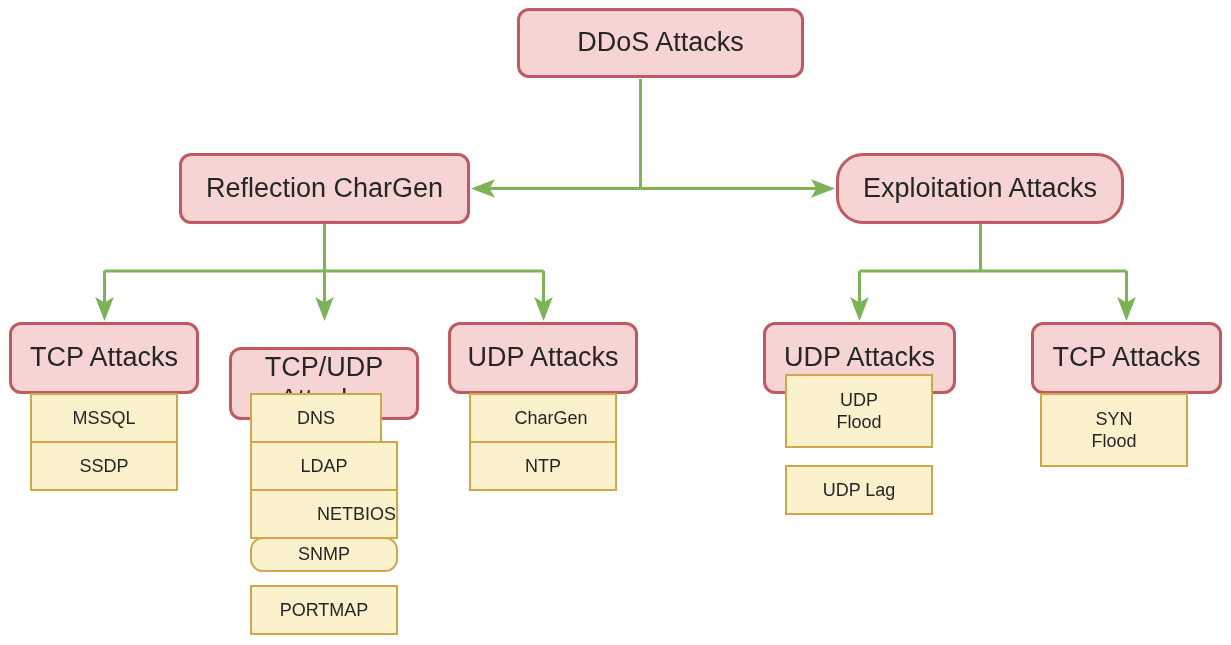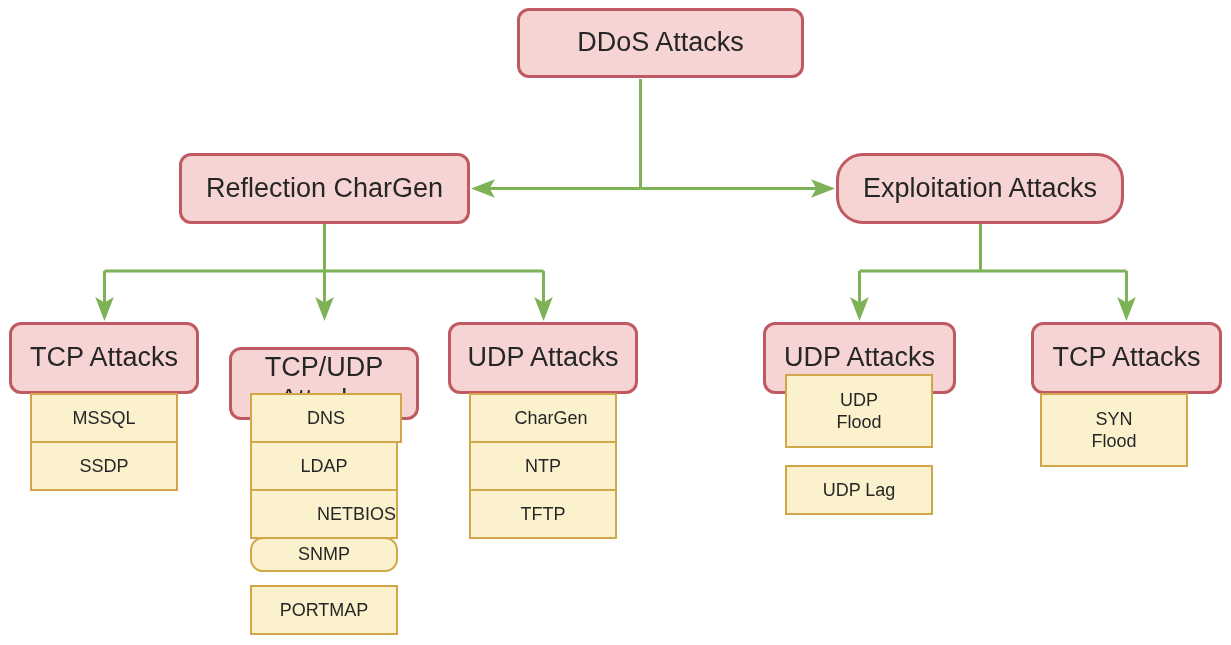--- a/index.html
+++ b/index.html
@@ -98,21 +98,21 @@
     <span class="label">TCP Attacks</span>
   </div>
 
   <div class="lnode" style="left:30px;top:393px;width:148px;height:50px;">
     <span class="label">MSSQL</span>
   </div>
   <div class="lnode" style="left:30px;top:441px;width:148px;height:50px;">
     <span class="label">SSDP</span>
   </div>
 
-  <div class="lnode" style="left:250px;top:393px;width:152px;height:50px;">
+  <div class="lnode" style="left:250px;top:393px;width:132px;height:50px;">
     <span class="label">DNS</span>
   </div>
   <div class="lnode" style="left:250px;top:441px;width:148px;height:50px;">
     <span class="label">LDAP</span>
   </div>
   <div class="lnode" style="left:250px;top:489px;width:148px;height:50px;justify-content:flex-end;">
     <span class="label">NETBIOS</span>
   </div>
   <div class="lnode" style="left:250px;top:537px;width:148px;height:35px;border-radius:13px;">
     <span class="label">SNMP</span>
@@ -120,23 +120,20 @@
   <div class="lnode" style="left:250px;top:585px;width:148px;height:50px;">
     <span class="label">PORTMAP</span>
   </div>
 
   <div class="lnode" style="left:469px;top:393px;width:148px;height:50px;padding-left:16px;">
     <span class="label">CharGen</span>
   </div>
   <div class="lnode" style="left:469px;top:441px;width:148px;height:50px;">
     <span class="label">NTP</span>
   </div>
-  <div class="lnode" style="left:469px;top:489px;width:148px;height:50px;">
-    <span class="label">TFTP</span>
-  </div>
 
   <div class="lnode" style="left:785px;top:374px;width:148px;height:74px;">
     <span class="label">UDP
 Flood</span>
   </div>
   <div class="lnode" style="left:785px;top:465px;width:148px;height:50px;">
     <span class="label">UDP Lag</span>
   </div>
 
   <div class="lnode" style="left:1040px;top:393px;width:148px;height:74px;">

